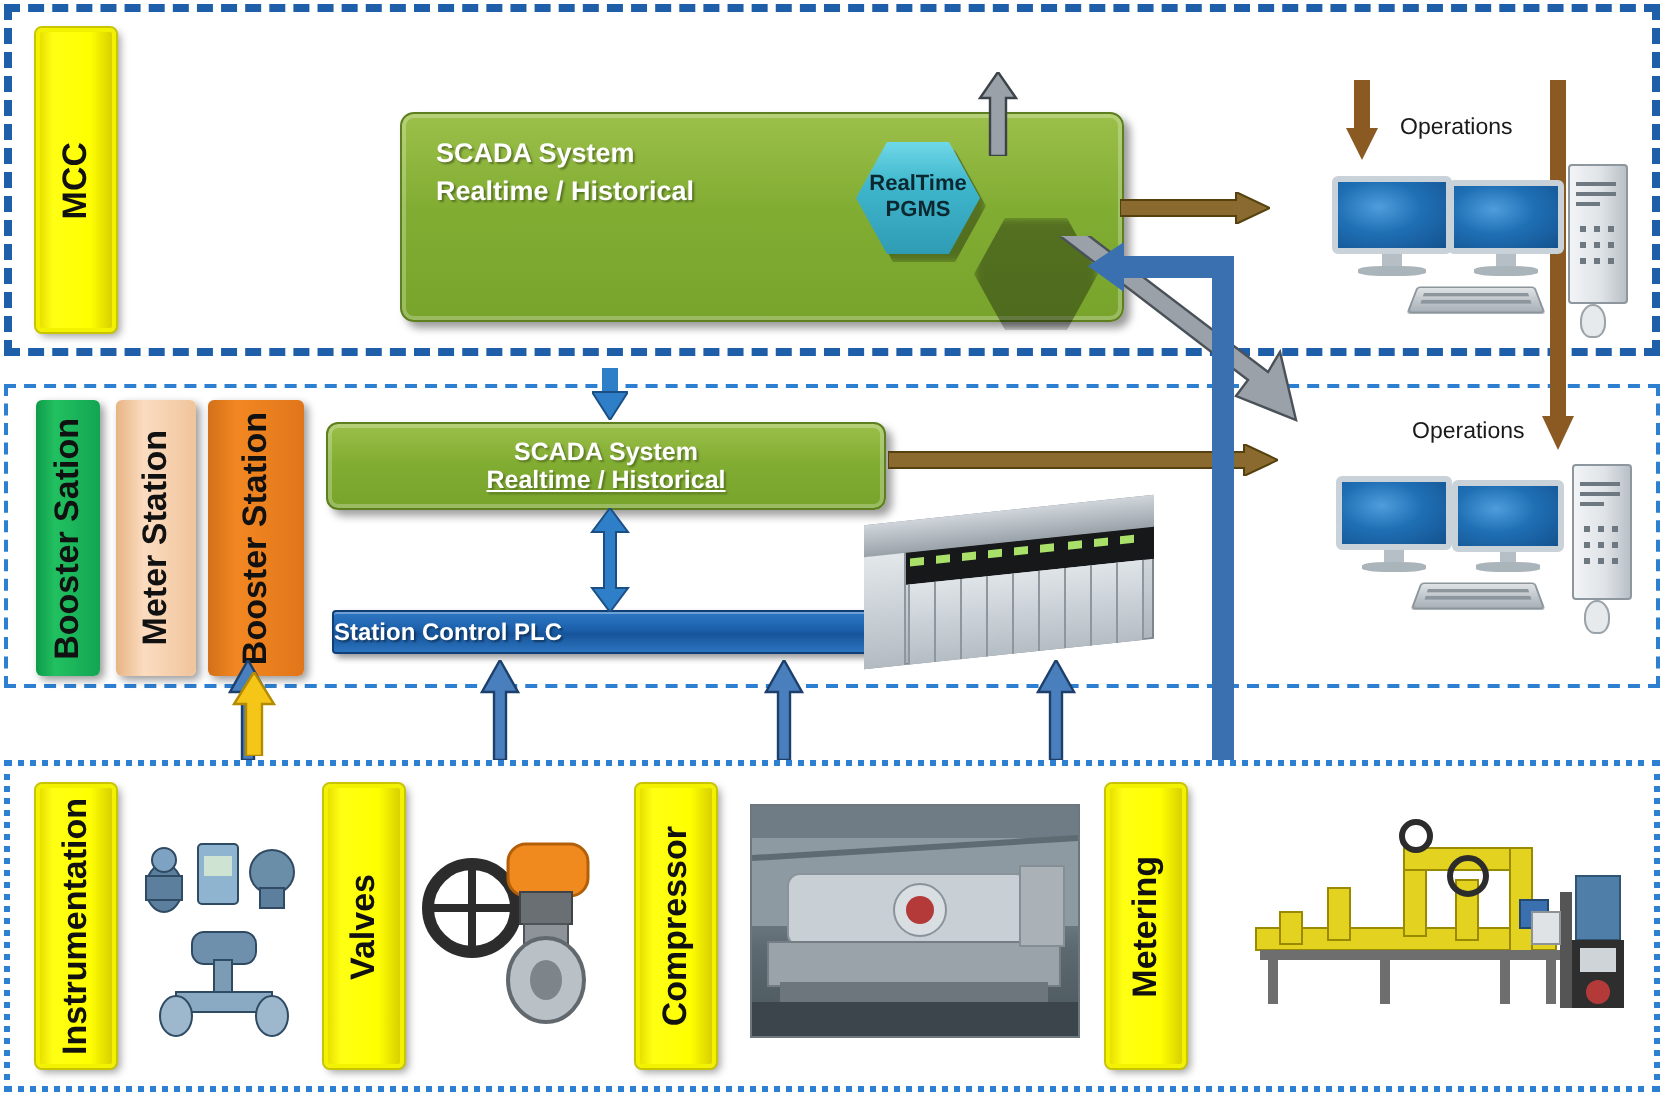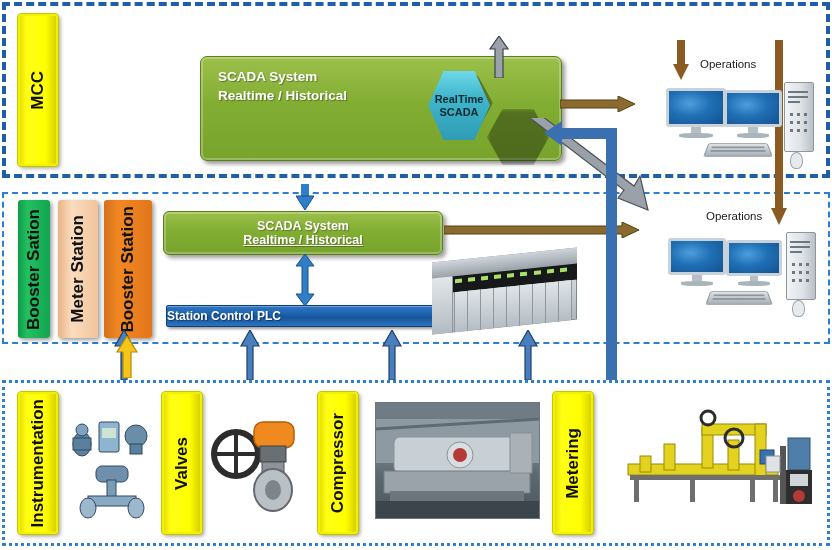--- a/index.html
+++ b/index.html
@@ -61,21 +61,21 @@
     box-shadow:2px 2px 3px rgba(0,0,0,.4), inset 0 1px 0 rgba(255,255,255,.3);
     display:flex;align-items:center;justify-content:flex-start;
   }
   .plc-bar span{color:#fff;font-weight:bold;font-size:12px;text-shadow:1px 1px 1px rgba(0,0,0,.4);}
 
   
   .hex{position:absolute;display:flex;flex-direction:column;align-items:center;justify-content:center;
     clip-path:polygon(25% 0%,75% 0%,100% 50%,75% 100%,25% 100%,0% 50%);
     text-align:center;line-height:13px;}
   .hex b{font-size:11px;font-weight:bold;display:block;}
-  .hex-pgms{left:428px;top:71px;width:62px;height:69px;
+  .hex-pgms{left:428px;top:71px;width:62px;height:56px;
     background:linear-gradient(180deg,#6fd8e8 0%,#3fb6cc 38%,#2f9cb4 100%);color:#0b2730;}
   .hex-remote{left:484px;top:105px;width:62px;height:56px;
     background:linear-gradient(180deg,#5f9ede 0%,#2f6fba 36%,#1f5ba3 100%);color:#fff;}
   .hexshadow{position:absolute;filter:blur(2px);background:rgba(0,0,0,.35);
     clip-path:polygon(25% 0%,75% 0%,100% 50%,75% 100%,25% 100%,0% 50%);}
 
   
   .vplate{position:absolute;box-sizing:border-box;display:flex;align-items:center;justify-content:center;
     border-radius:3px;box-shadow:2px 2px 4px rgba(0,0,0,.4);}
   .vplate span{writing-mode:vertical-rl;transform:rotate(180deg);font-weight:bold;
@@ -150,21 +150,21 @@
       <div>SCADA System</div>
       <div>Realtime / Historical</div>
     </div>
   </div>
 
   <div class="hexshadow" style="left:431px;top:75px;width:62px;height:56px;"></div>
   <div class="hexshadow" style="left:487px;top:109px;width:62px;height:56px;"></div>
 
   <div class="hex hex-pgms">
     <b>RealTime</b>
-    <b>SCADA</b>
+    <b>PGMS</b>
   </div>
 
   <svg class="arr" style="left:488px;top:36px;width:22px;height:42px;" viewBox="0 0 22 42">
     <polygon points="11,0 20,13 15,13 15,42 7,42 7,13 2,13" fill="#9aa1a8" stroke="#3c4349" stroke-width="1.2"></polygon>
   </svg>
 
   <svg class="arr" style="left:672px;top:40px;width:18px;height:40px;" viewBox="0 0 18 40">
     <rect x="5" y="0" width="8" height="27" fill="#8a5a22"></rect>
     <polygon points="9,40 1,24 17,24" fill="#8a5a22"></polygon>
   </svg>

